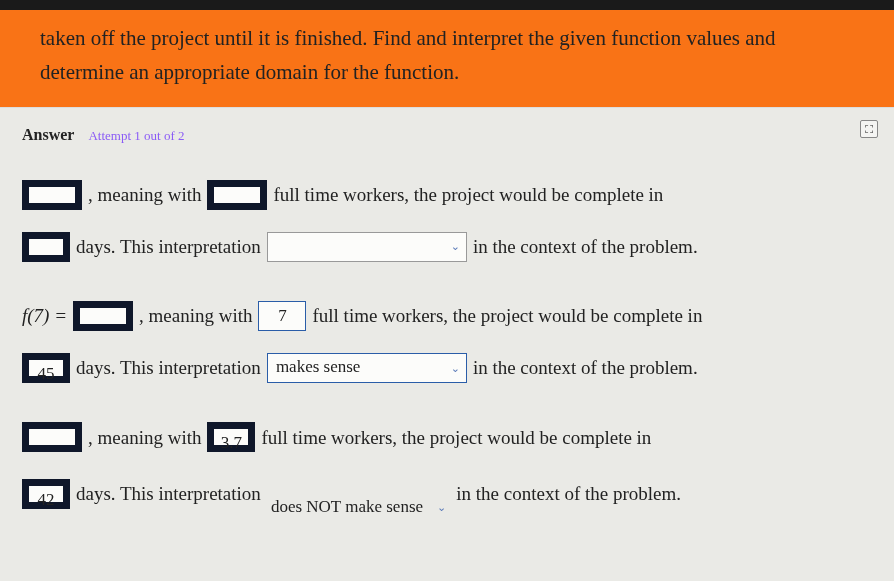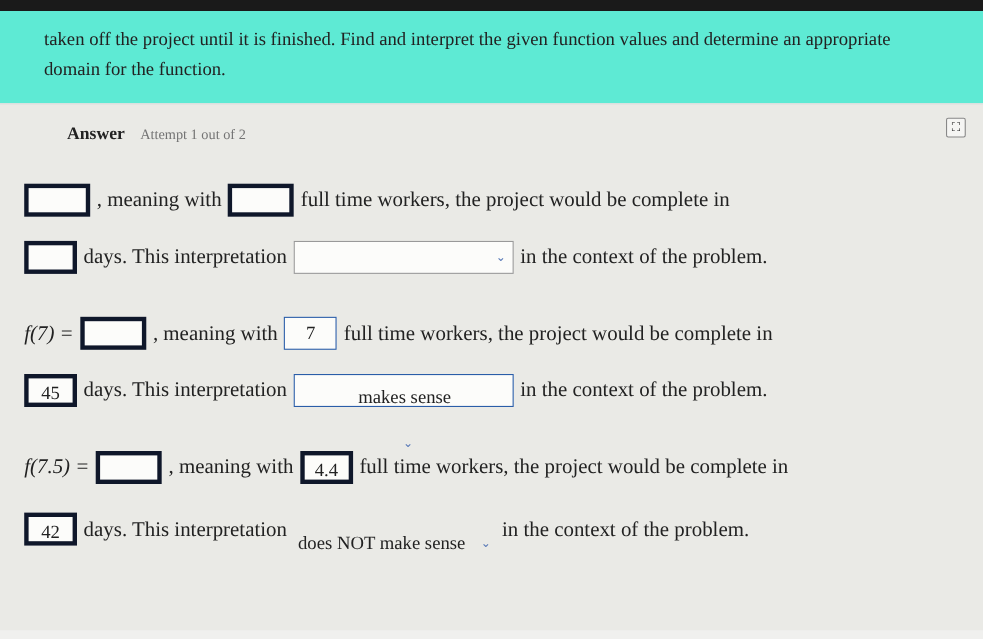--- a/index.html
+++ b/index.html
@@ -12,44 +12,43 @@
       height: 581px;
       overflow: hidden;
     }
     .topbar {
       height: 10px;
       background: #1a1a1a;
       width: 100%;
     }
     .question {
       padding: 12px 40px 18px 40px;
-      background: #5eead4;
+      background: #f97316;
       line-height: 1.6;
-      font-size: 17px;
+      font-size: 21px;
     }
     .answer-area {
       background: #eaeae6;
       padding: 18px 16px 40px 22px;
       border-top: 1px solid #ddd;
     }
     .answer-header {
       display: flex;
       align-items: baseline;
       gap: 14px;
       margin-bottom: 28px;
       position: relative;
-      margin-left: 39px;
     }
     .answer-label {
       font-weight: bold;
       font-size: 16px;
     }
     .attempt {
       font-size: 13px;
-      color: #737373;
+      color: #8b5cf6;
     }
     .expand-btn {
       position: absolute;
       right: 0;
       top: -6px;
       width: 18px;
       height: 18px;
       border: 1px solid #888;
       background: #f5f5f3;
       border-radius: 2px;
@@ -65,21 +64,21 @@
       align-items: center;
       gap: 6px;
       line-height: 2.4;
       margin-bottom: 6px;
       font-size: 19px;
     }
     .func-block { margin-bottom: 24px; }
     .math { font-style: italic; font-family: Georgia, serif; }
     .inp {
       display: inline-block;
-      border: 4px solid #0f172a;
+      border: 7px solid #0f172a;
       background: #fcfcfa;
       height: 30px;
       width: 60px;
       text-align: center;
       line-height: 28px;
       font-size: 17px;
       font-family: Georgia, serif;
       vertical-align: middle;
     }
     .inp.small { width: 48px; }
@@ -91,21 +90,21 @@
       border: 1px solid #999;
       background: #fcfcfa;
       height: 30px;
       min-width: 200px;
       padding: 0 6px 0 8px;
       font-size: 17px;
       font-family: Georgia, serif;
       cursor: pointer;
       gap: 8px;
     }
-    .sel.active { border: 1.5px solid #2a5da8; flex-direction: column; }
+    .sel.active { border: 1.5px solid #2a5da8; }
     .sel.no-border { border: none; background: transparent; min-width: 0; padding: 0 4px; margin-top: 26px; }
     .chev { font-size: 11px; color: #5a7ab8; margin-left: 6px; }
   </style>
 </head>
 <body>
 
 <div class="topbar"></div>
 
 <div class="question">taken off the project until it is finished. Find and interpret the given function values and determine an appropriate domain for the function.</div>
 
@@ -151,24 +150,23 @@
       <span class="sel active">
         <span>makes sense</span>
         <span class="chev">⌄</span>
       </span>
       <span>in the context of the problem.</span>
     </div>
   </div>
 
   <div class="func-block">
     <div class="func-line">
-      <span class="math">f(7.5) =</span>
       <span class="inp"></span>
       <span>, meaning with</span>
-      <span class="inp small">4.4</span>
+      <span class="inp small">3.7</span>
       <span>full time workers, the project would be complete in</span>
     </div>
     <div class="func-line">
       <span class="inp small">42</span>
       <span>days. This interpretation</span>
       <span class="sel no-border">
         <span>does NOT make sense</span>
         <span class="chev">⌄</span>
       </span>
       <span>in the context of the problem.</span>

